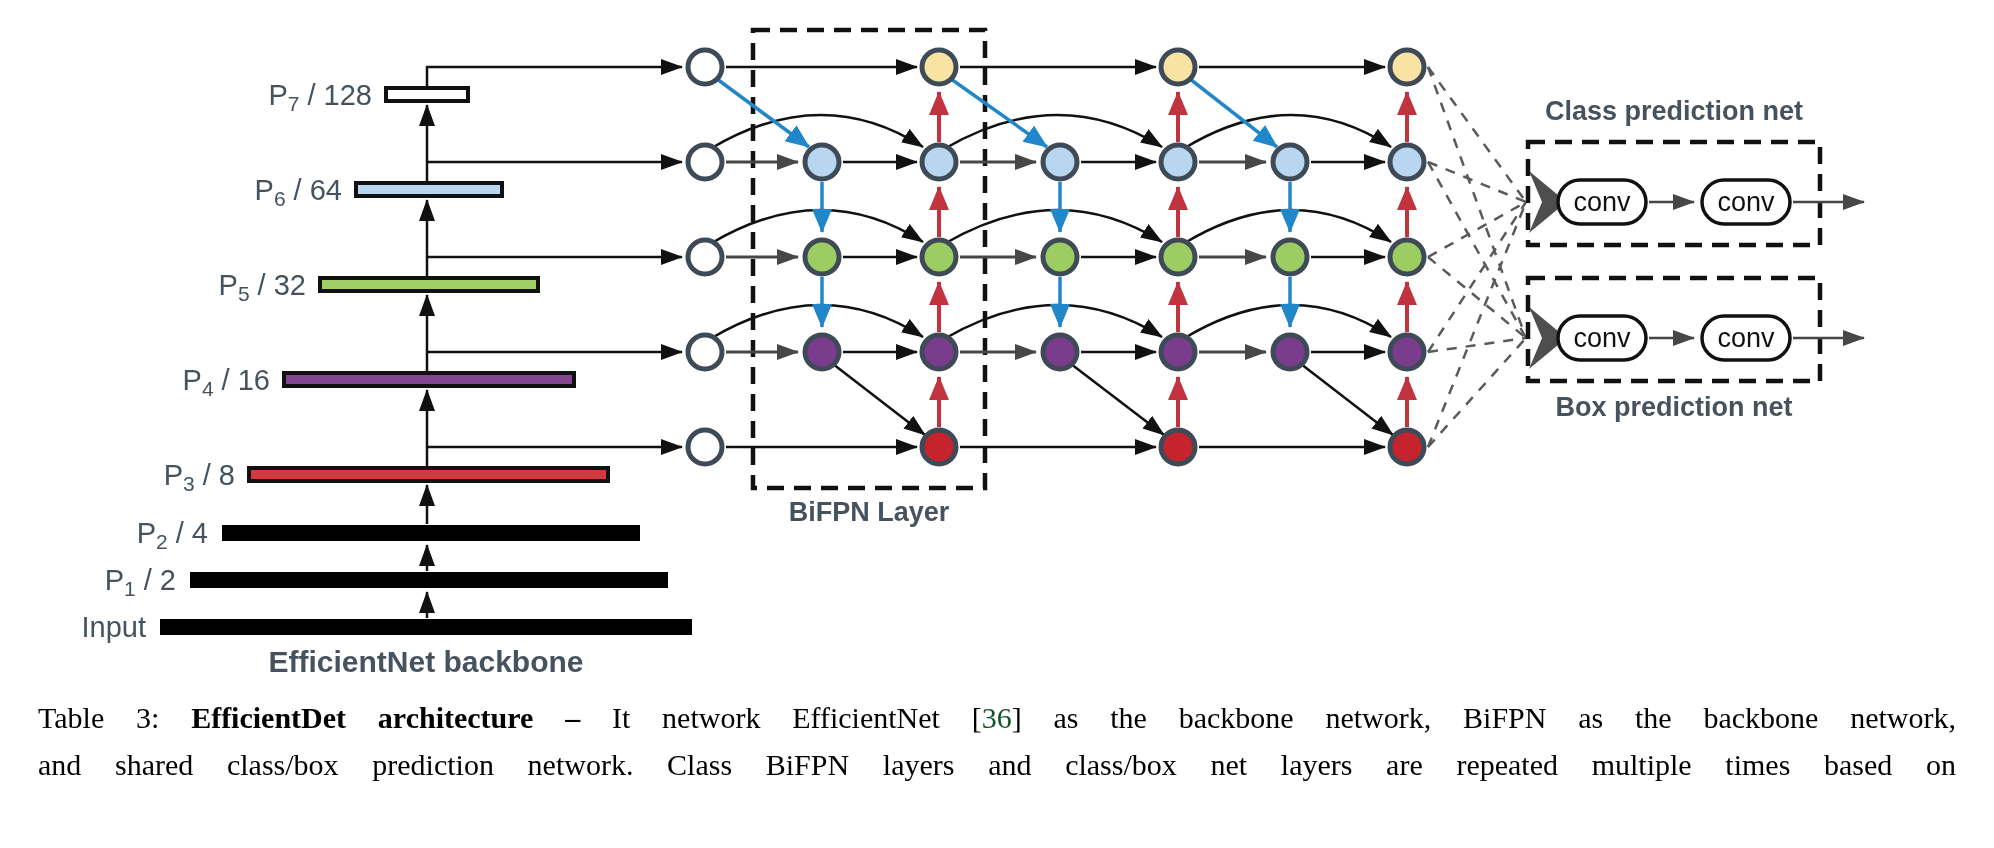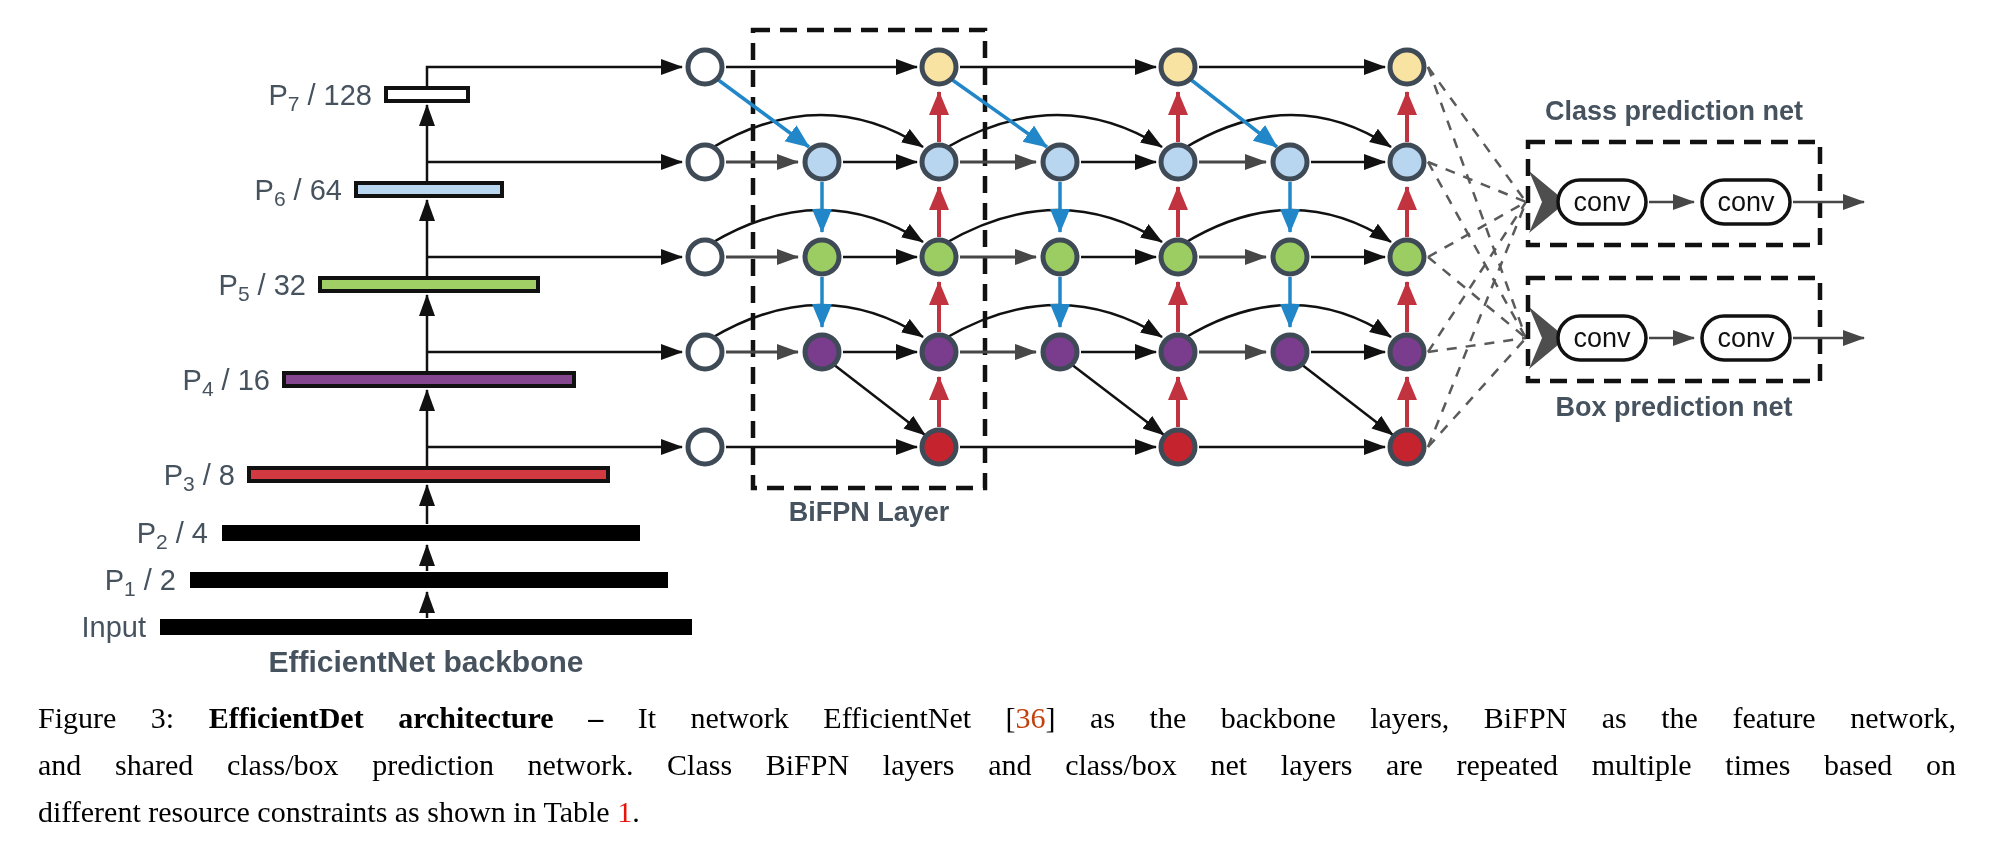--- a/index.html
+++ b/index.html
@@ -172,17 +172,16 @@
       <rect x="1558" y="316" width="88" height="44" rx="22" fill="#ffffff" stroke="#111111" stroke-width="3.5"></rect>
       <text x="1602" y="347" text-anchor="middle" font-size="27" fill="#111111">conv</text>
       <rect x="1702" y="316" width="88" height="44" rx="22" fill="#ffffff" stroke="#111111" stroke-width="3.5"></rect>
       <text x="1746" y="347" text-anchor="middle" font-size="27" fill="#111111">conv</text>
       <line x1="1649" y1="338" x2="1694" y2="338" stroke="#474747" stroke-width="2.5" marker-end="url(#mg)"></line>
       <line x1="1793" y1="338" x2="1864" y2="338" stroke="#474747" stroke-width="2.5" marker-end="url(#mg)"></line>
       <text x="1674" y="416" text-anchor="middle" font-size="27" font-weight="bold" fill="#46535f">Box prediction net</text>
     </svg>
 
   <div class="caption">
-    <div class="cap-line cap-just"><span>Figure 3: </span><span class="cap-bold">EfficientDet architecture –</span><span> It network EfficientNet [</span><span style="color: #c2410c;">36</span><span>] as the backbone layers, BiFPN as the feature network,</span></div>
+    <div class="cap-line cap-just"><span>Table 3: </span><span class="cap-bold">EfficientDet architecture –</span><span> It network EfficientNet [</span><span style="color: #14532d;">36</span><span>] as the backbone network, BiFPN as the backbone network,</span></div>
     <div class="cap-line cap-just"><span>and shared class/box prediction network. Class BiFPN layers and class/box net layers are repeated multiple times based on</span></div>
-    <div class="cap-line"><span>different resource constraints as shown in Table </span><span style="color: rgb(232, 19, 9);">1</span><span>.</span></div>
   </div>
 </div>
 
 </body></html>

